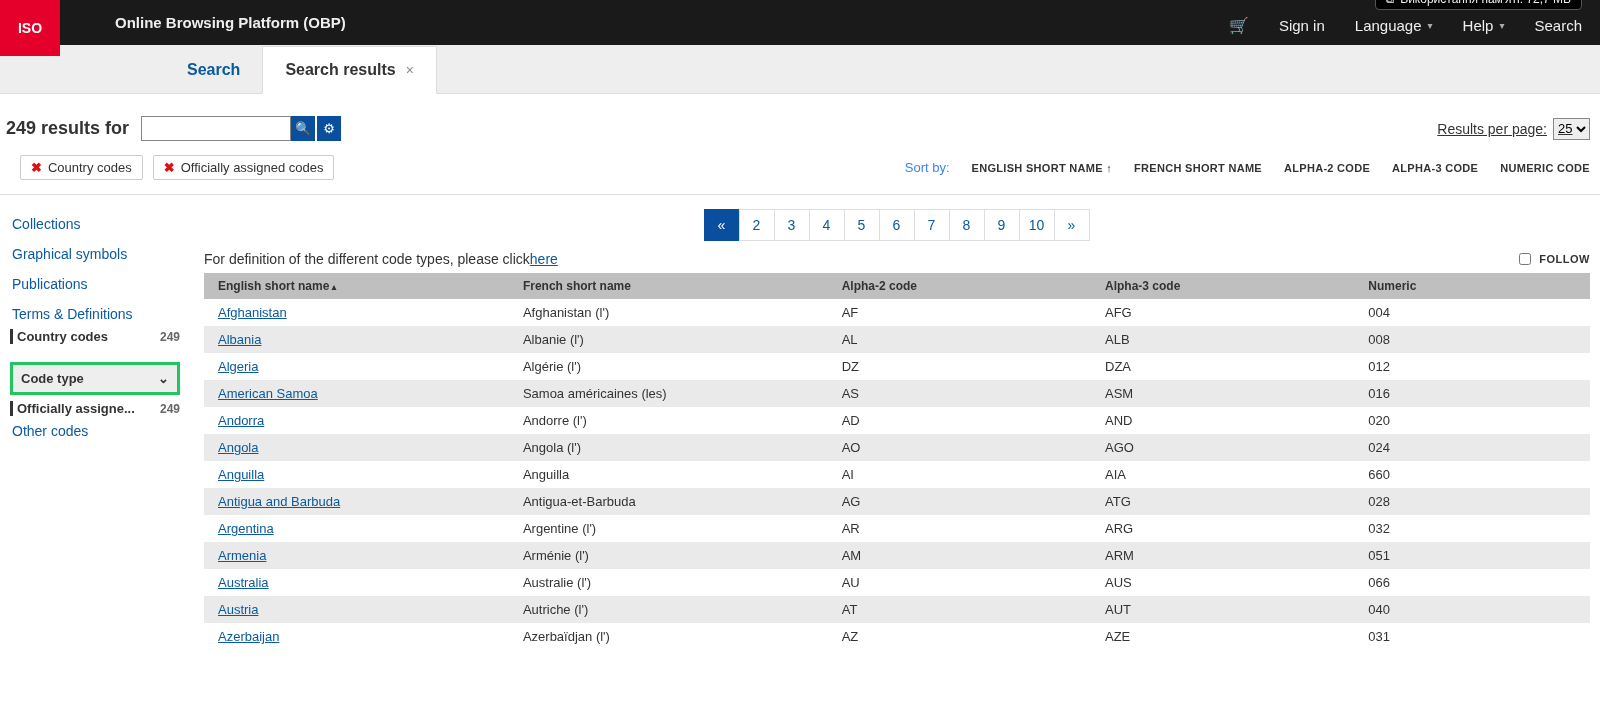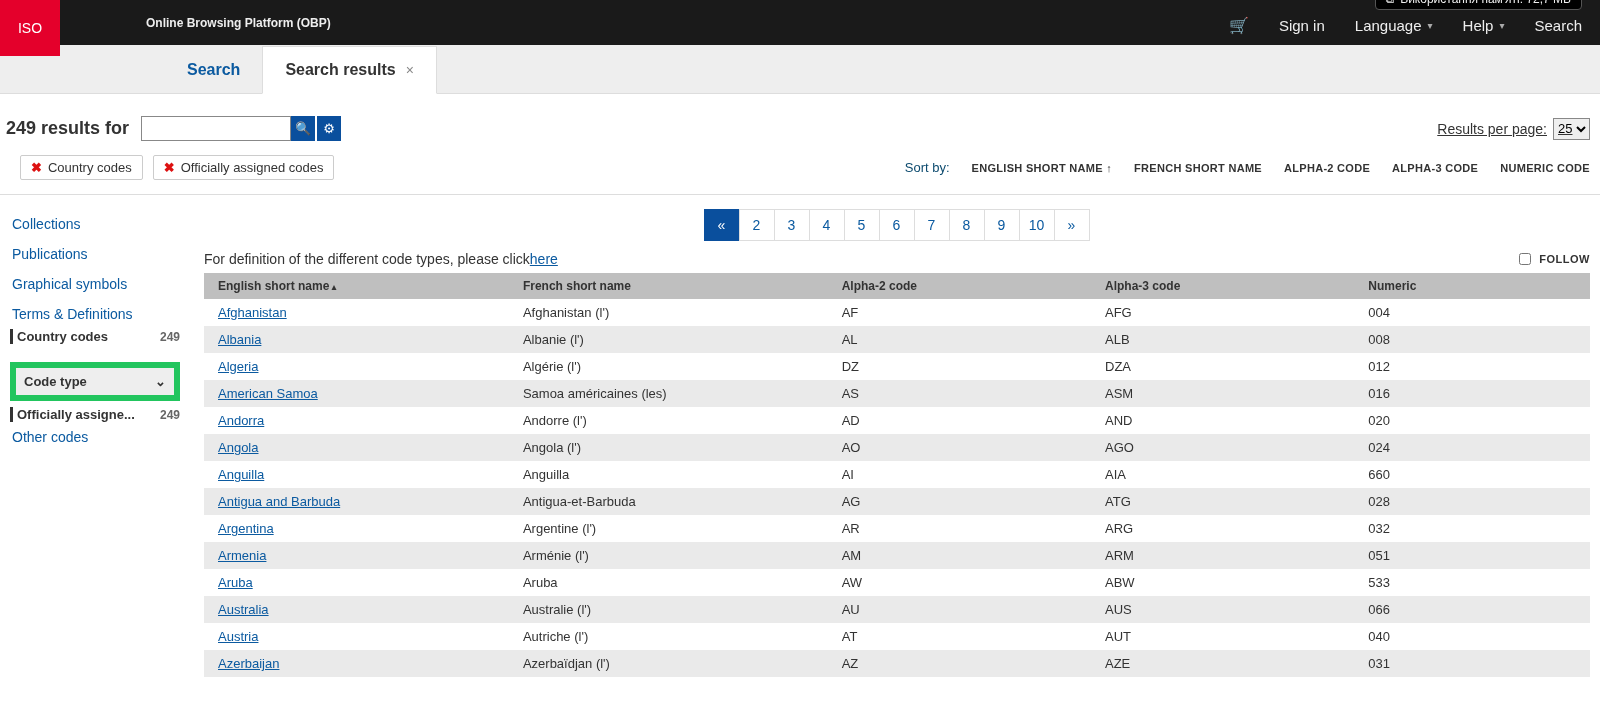--- a/index.html
+++ b/index.html
@@ -1,22 +1,22 @@
 <!DOCTYPE html>
 <html><head>
 <meta charset="utf-8">
 <style>
   * { box-sizing: border-box; margin: 0; padding: 0; }
   body { font-family: Arial, Helvetica, sans-serif; font-size: 13px; color: #333; background: #fff; width: 1600px; }
   a { text-decoration: none; }
   
   .topbar { background: #1a1a1a; color: #fff; display: flex; align-items: center; height: 45px; position: relative; padding: 0 18px 0 0; }
   .iso-logo { width: 60px; height: 56px; background: #e4002b; display: flex; align-items: center; justify-content: center; margin-top: 10px; position: relative; z-index: 5; }
-  .iso-logo-text { font-weight: normal; font-size: 14px; color: #fff; }
-  .platform-title { margin-left: 86px; font-size: 12px; font-weight: bold; color: #eee; }
+  .iso-logo-text { font-weight: bold; font-size: 14px; color: #fff; }
+  .platform-title { margin-left: 55px; font-size: 15px; font-weight: bold; color: #eee; }
   .top-right { margin-left: auto; display: flex; align-items: center; gap: 24px; }
   .memory-pill { background: #000; border: 1px solid #555; border-radius: 4px; padding: 3px 10px; font-size: 12px; color: #eee; display: flex; align-items: center; gap:6px; margin-top:-22px; margin-bottom: 2px;}
   .top-link { color: #eee; font-size: 15px; display: flex; align-items: center; gap: 6px; cursor: pointer; }
   .chev { font-size: 10px; color: #aaa; }
   
   .tabs-bar { background: #eee; border-bottom: 1px solid #ddd; display: flex; align-items: flex-end; padding-left: 165px; height: 49px; }
   .tab { padding: 14px 22px; font-size: 16px; cursor: pointer; }
   .tab-inactive { color: #0b5aa0; font-weight: bold; }
   .tab-active { background: #fff; color: #333; font-weight: bold; border: 1px solid #ddd; border-bottom: 1px solid #fff; margin-bottom: -1px; display: flex; align-items: center; gap: 10px; }
   .tab-close { color: #888; font-weight: normal; font-size: 14px; }
@@ -27,30 +27,30 @@
   .search-box input { width: 150px; height: 25px; border: 1px solid #888; padding: 0 4px; font-size: 13px; }
   .icon-btn { width: 24px; height: 25px; background: #0a4f9d; color: #fff; display: flex; align-items: center; justify-content: center; font-size: 13px; cursor: pointer; }
   .icon-btn + .icon-btn { margin-left: 2px; }
   .rpp { margin-left: auto; font-size: 14px; display: flex; align-items: center; gap: 6px; text-decoration: underline; }
   .rpp select { border: 1px solid #888; font-size: 13px; height: 22px; }
   
   .filters-row { display: flex; align-items: center; padding: 6px 10px 14px 20px; border-bottom: 1px solid #ddd; }
   .chip { border: 1px solid #ccc; border-radius: 2px; padding: 4px 10px; background: #fff; font-size: 13px; display: flex; align-items: center; gap: 6px; margin-right: 10px; cursor: pointer; }
   .chip-x { color: #d11; font-weight: bold; }
   .sortby { margin-left: auto; font-size: 12px; display: flex; align-items: center; gap: 22px; }
-  .sort-label { font-size: 13px; color: #0c4a6e; }
+  .sort-label { font-size: 13px; color: #3b82f6; }
   .sort-opt { font-size: 11px; font-weight: bold; cursor: pointer; letter-spacing: 0.3px; }
   .sort-active::after { content: " \2191"; }
   
   .main { display: flex; padding-top: 14px; }
   .sidebar { width: 180px; padding-left: 10px; }
   .side-link { display: block; padding: 7px 2px; color: #0b5aa0; font-size: 14px; cursor: pointer; }
   .side-active { border-left: 3px solid #333; padding-left: 4px; font-weight: bold; color: #333; display: flex; justify-content: space-between; align-items: center; }
   .side-count { color: #666; font-size: 12px; font-weight: bold; }
-  .side-section { margin-top: 18px; background: #eee; border: 6px solid #22c55e; padding: 6px 8px; font-size: 13px; font-weight: bold; display: flex; justify-content: space-between; align-items: center; cursor: pointer; }
+  .side-section { margin-top: 18px; background: #eee; border: 3px solid #22c55e; padding: 6px 8px; font-size: 13px; font-weight: bold; display: flex; justify-content: space-between; align-items: center; cursor: pointer; }
   .side-sub { padding-top: 6px; }
   .content { flex: 1; padding: 0 10px 0 24px; }
   
   .pager { display: flex; justify-content: center; gap: 0; margin-bottom: 10px; }
   .page { width: 36px; height: 32px; border: 1px solid #ddd; display: flex; align-items: center; justify-content: center; color: #0b5aa0; font-size: 14px; cursor: pointer; margin-left:-1px; }
   .page-current { background: #0a4f9d; color: #fff; border-color: #0a4f9d; }
   
   .info-row { display: flex; align-items: center; font-size: 14px; margin-bottom: 6px; }
   .info-row a { color: #0b5aa0; text-decoration: underline; }
   .follow { margin-left: auto; display: flex; align-items: flex-end; gap: 8px; font-size: 11px; font-weight: bold; letter-spacing: 0.5px; cursor: pointer; }
@@ -137,22 +137,22 @@
     <span class="sort-opt">FRENCH SHORT NAME</span>
     <span class="sort-opt">ALPHA-2 CODE</span>
     <span class="sort-opt">ALPHA-3 CODE</span>
     <span class="sort-opt">NUMERIC CODE</span>
   </div>
 </div>
 
 <div class="main">
   <div class="sidebar">
     <a class="side-link">Collections</a>
+    <a class="side-link">Graphical symbols</a>
     <a class="side-link">Publications</a>
-    <a class="side-link">Graphical symbols</a>
     <a class="side-link">Terms &amp; Definitions</a>
     <div class="side-active">
       <span>Country codes</span>
       <span class="side-count">249</span>
     </div>
     <div class="side-section">
       <span>Code type</span>
       <span>⌄</span>
     </div>
     <div class="side-sub">
@@ -263,27 +263,20 @@
             <td>032</td>
           </tr>
           <tr>
             <td class="link">Armenia</td>
             <td>Arménie (l')</td>
             <td>AM</td>
             <td>ARM</td>
             <td>051</td>
           </tr>
           <tr>
-            <td class="link">Aruba</td>
-            <td>Aruba</td>
-            <td>AW</td>
-            <td>ABW</td>
-            <td>533</td>
-          </tr>
-          <tr>
             <td class="link">Australia</td>
             <td>Australie (l')</td>
             <td>AU</td>
             <td>AUS</td>
             <td>066</td>
           </tr>
           <tr>
             <td class="link">Austria</td>
             <td>Autriche (l')</td>
             <td>AT</td>

